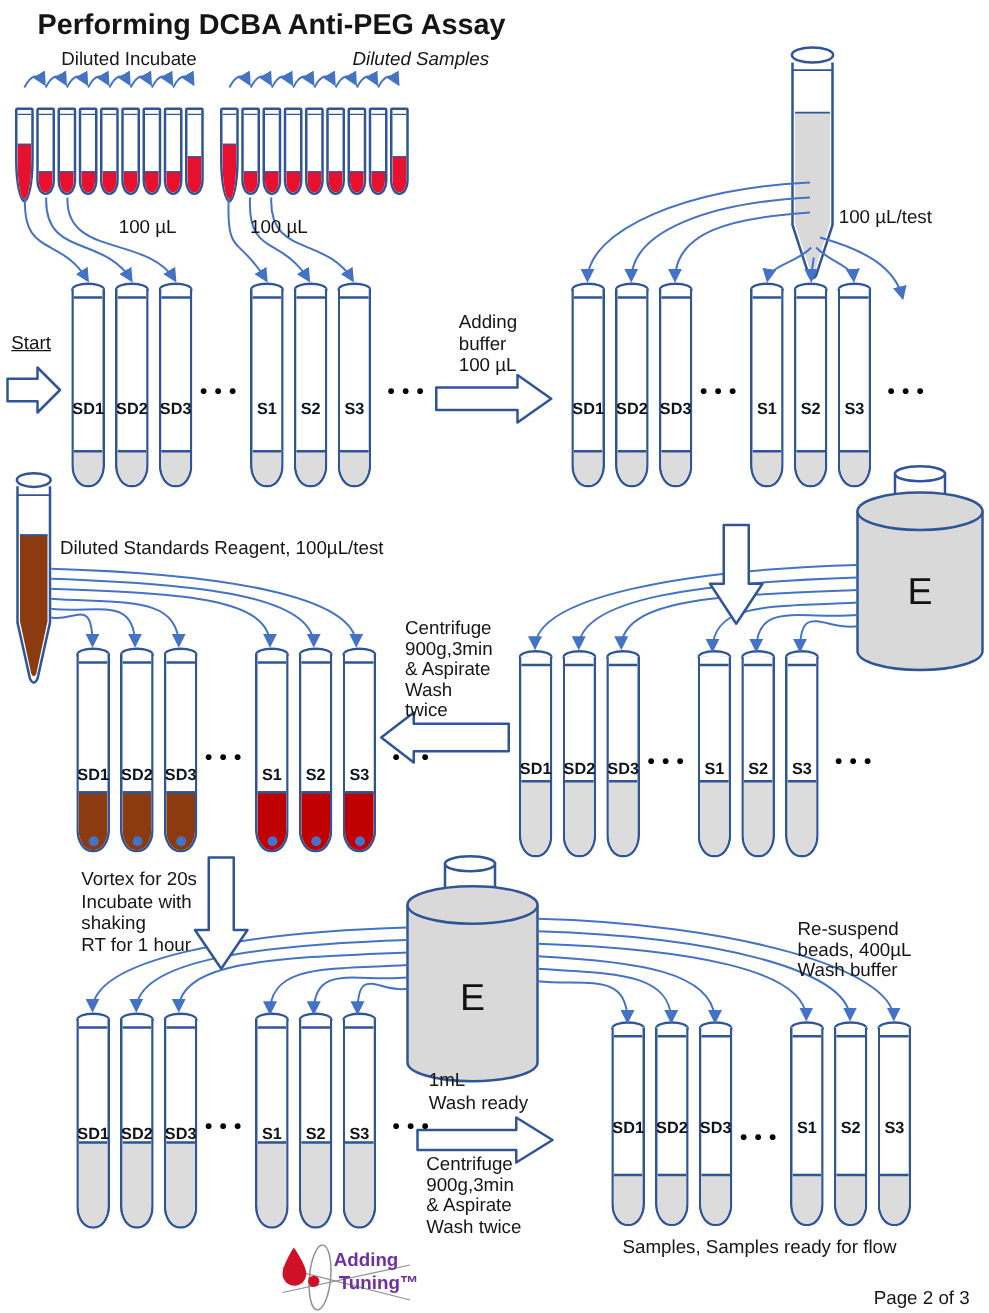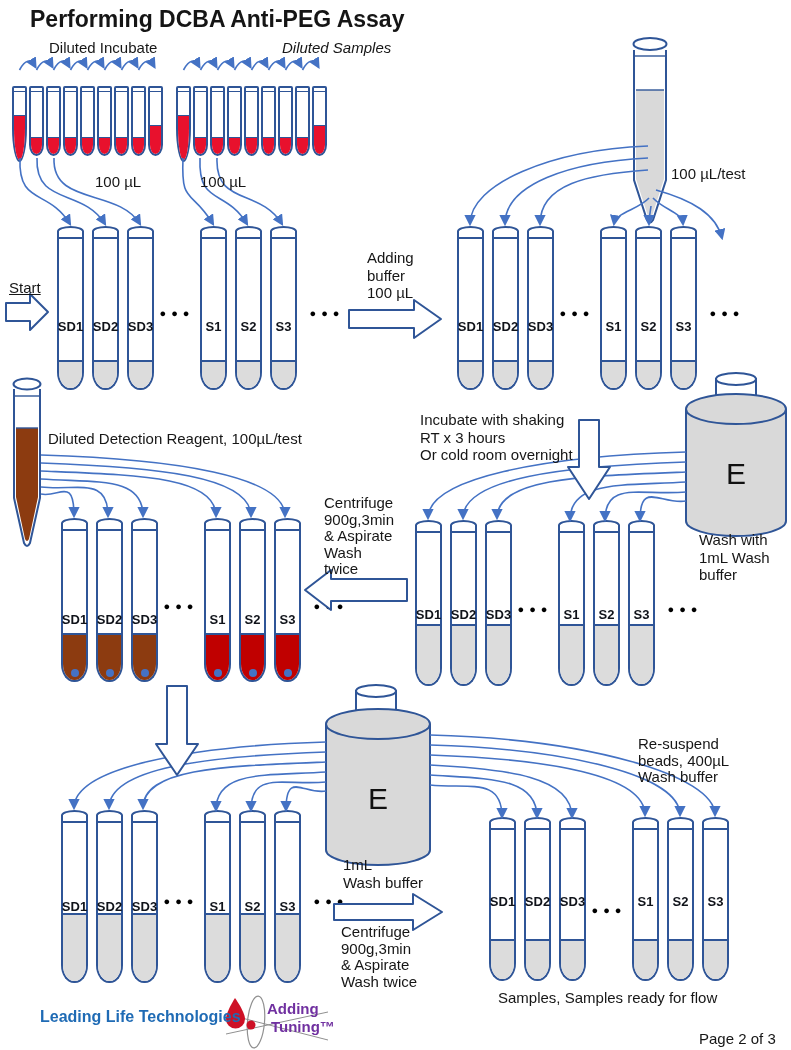--- a/index.html
+++ b/index.html
@@ -524,51 +524,48 @@
       <polygon points="334,904 413,904 413,894 442,912 413,930 413,920 334,920"></polygon>
     </g>
   </svg>
 
   <div class="anno ttl" style="left:30px;top:6px;">Performing DCBA Anti-PEG Assay</div>
   <div class="anno" style="left:49px;top:39px;">Diluted Incubate</div>
   <div class="anno" style="left:282px;top:39px;font-style:italic;">Diluted Samples</div>
   <div class="anno" style="left:95px;top:173px;">100 µL</div>
   <div class="anno" style="left:200px;top:173px;">100 µL</div>
   <div class="anno" style="left:671px;top:165px;">100 µL/test</div>
-  <div class="anno" style="left:9px;top:279px;text-decoration:underline;">Start</div>
+  <div class="anno" style="left:9px;top:266px;text-decoration:underline;">Start</div>
   <div class="anno" style="left:367px;top:249px;">Adding
 buffer
 100 µL</div>
-  <div class="anno" style="left:420px;top:411px;">Incubate with shaking
-RT x 3 hours
-Or cold room overnight</div>
-  <div class="anno" style="left:699px;top:531px;">Wash with
-1mL Wash
-buffer</div>
-  <div class="anno" style="left:48px;top:430px;">Diluted Detection Reagent, 100µL/test</div>
+  <div class="anno" style="left:48px;top:430px;">Diluted Standards Reagent, 100µL/test</div>
   <div class="anno tight" style="left:324px;top:495px;">Centrifuge
 900g,3min
 &amp; Aspirate
 Wash
 twice</div>
+  <div class="anno" style="left:65px;top:695px;">Vortex for 20s
+Incubate with
+shaking
+RT for 1 hour</div>
   <div class="anno" style="left:343px;top:856px;">1mL
-Wash buffer</div>
+Wash ready</div>
   <div class="anno tight" style="left:341px;top:924px;">Centrifuge
 900g,3min
 &amp; Aspirate
 Wash twice</div>
   <div class="anno tight" style="left:638px;top:736px;">Re-suspend
 beads, 400µL
 Wash buffer</div>
   <div class="anno" style="left:498px;top:989px;">Samples, Samples ready for flow</div>
   <div class="anno big-e" style="left:726px;top:456px;">E</div>
   <div class="anno big-e" style="left:368px;top:781px;">E</div>
   <div class="anno" style="left:699px;top:1030px;">Page 2 of 3</div>
 
-  <div class="anno" style="left:40px;top:1008px;font-weight:bold;font-size:16px;color:#1F6BB5;">Leading Life Technologies</div>
   <svg style="position:absolute;left:222px;top:994px;z-index:7;" width="112" height="58" viewBox="0 0 112 58">
     <ellipse cx="34" cy="28" rx="8.5" ry="26" fill="none" stroke="#909090" stroke-width="1.2" transform="rotate(5 34 28)"></ellipse>
     <line x1="4" y1="40" x2="106" y2="18" stroke="#909090" stroke-width="1"></line>
     <line x1="4" y1="20" x2="106" y2="46" stroke="#909090" stroke-width="1"></line>
     <path d="M13,4 C13,4 4,18 4,25 a9.5,9.5 0 0 0 19,0 C23,18 13,4 13,4 Z" fill="#CE1126"></path>
     <circle cx="29" cy="31" r="4.5" fill="#CE1126"></circle>
   </svg>
   <div class="anno" style="left:267px;top:1000px;font-weight:bold;font-size:15px;color:#7030A0;">Adding</div>
   <div class="anno" style="left:271px;top:1018px;font-weight:bold;font-size:15px;color:#7030A0;">Tuning™</div>
 

